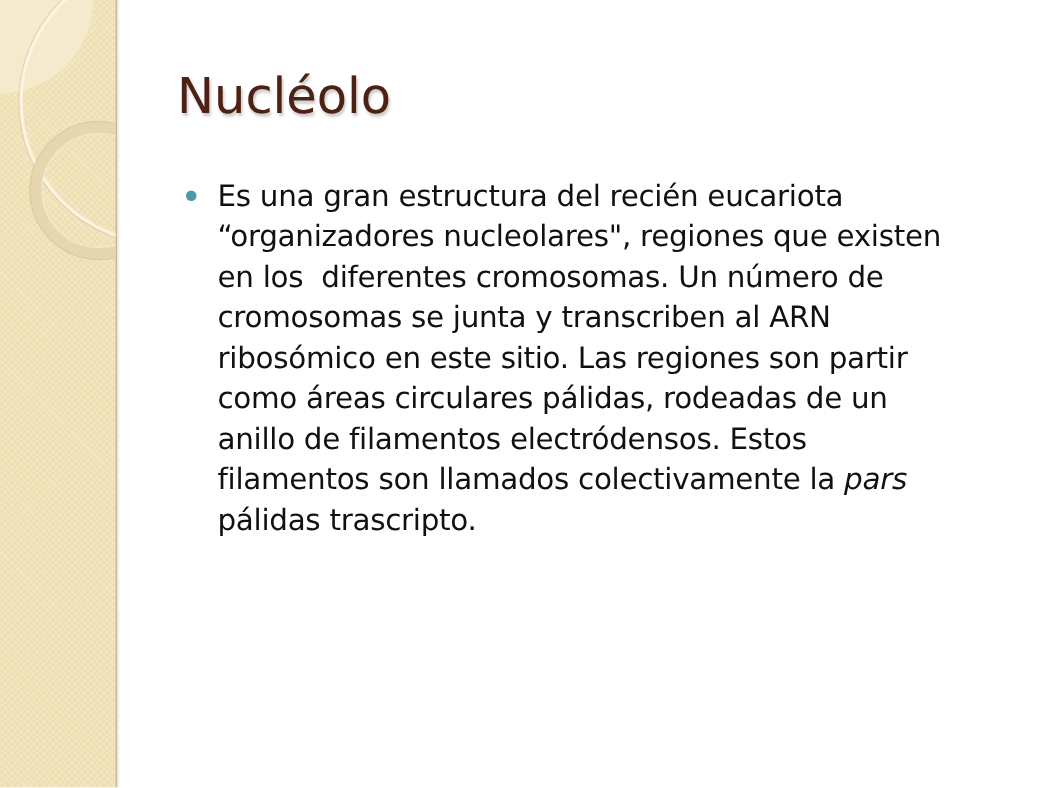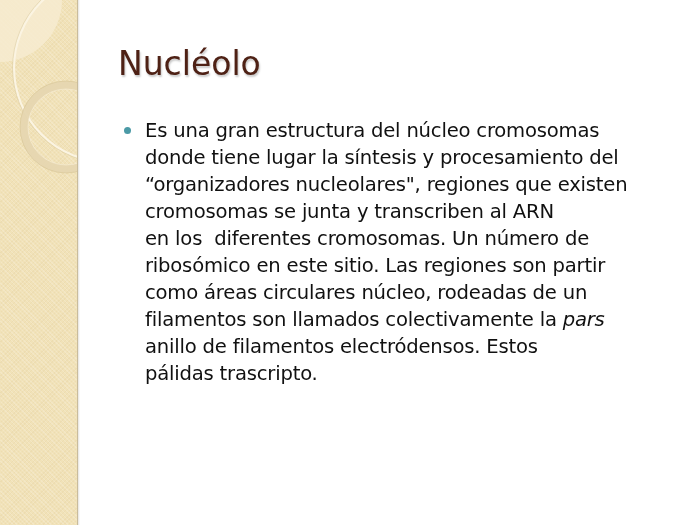--- a/index.html
+++ b/index.html
@@ -68,26 +68,25 @@
     </svg>
   </div>
   <div class="strip-shadow"></div>
 
   <h1 class="title">Nucléolo</h1>
 
   <ul class="body-list">
     <li class="bullet-item">
       <span class="bullet"></span>
       <p class="para">
-        <span class="line">Es una gran estructura del núcleo cromosomas</span>
-        <span class="line">donde tiene lugar la síntesis y procesamiento del</span>
+        <span class="line">Es una gran estructura del recién eucariota</span>
         <span class="line">“organizadores nucleolares", regiones que existen</span>
+        <span class="line" style="white-space:pre">en los  diferentes cromosomas. Un número de</span>
         <span class="line">cromosomas se junta y transcriben al ARN</span>
-        <span class="line" style="white-space:pre">en los  diferentes cromosomas. Un número de</span>
         <span class="line">ribosómico en este sitio. Las regiones son partir</span>
-        <span class="line">como áreas circulares núcleo, rodeadas de un</span>
+        <span class="line">como áreas circulares pálidas, rodeadas de un</span>
+        <span class="line">anillo de filamentos electródensos. Estos</span>
         <span class="line"><span style="white-space:pre">filamentos son llamados colectivamente la </span><span class="it">pars</span></span>
-        <span class="line">anillo de filamentos electródensos. Estos</span>
         <span class="line">pálidas trascripto.</span>
       </p>
     </li>
   </ul>
 </div>
 
 </body></html>

